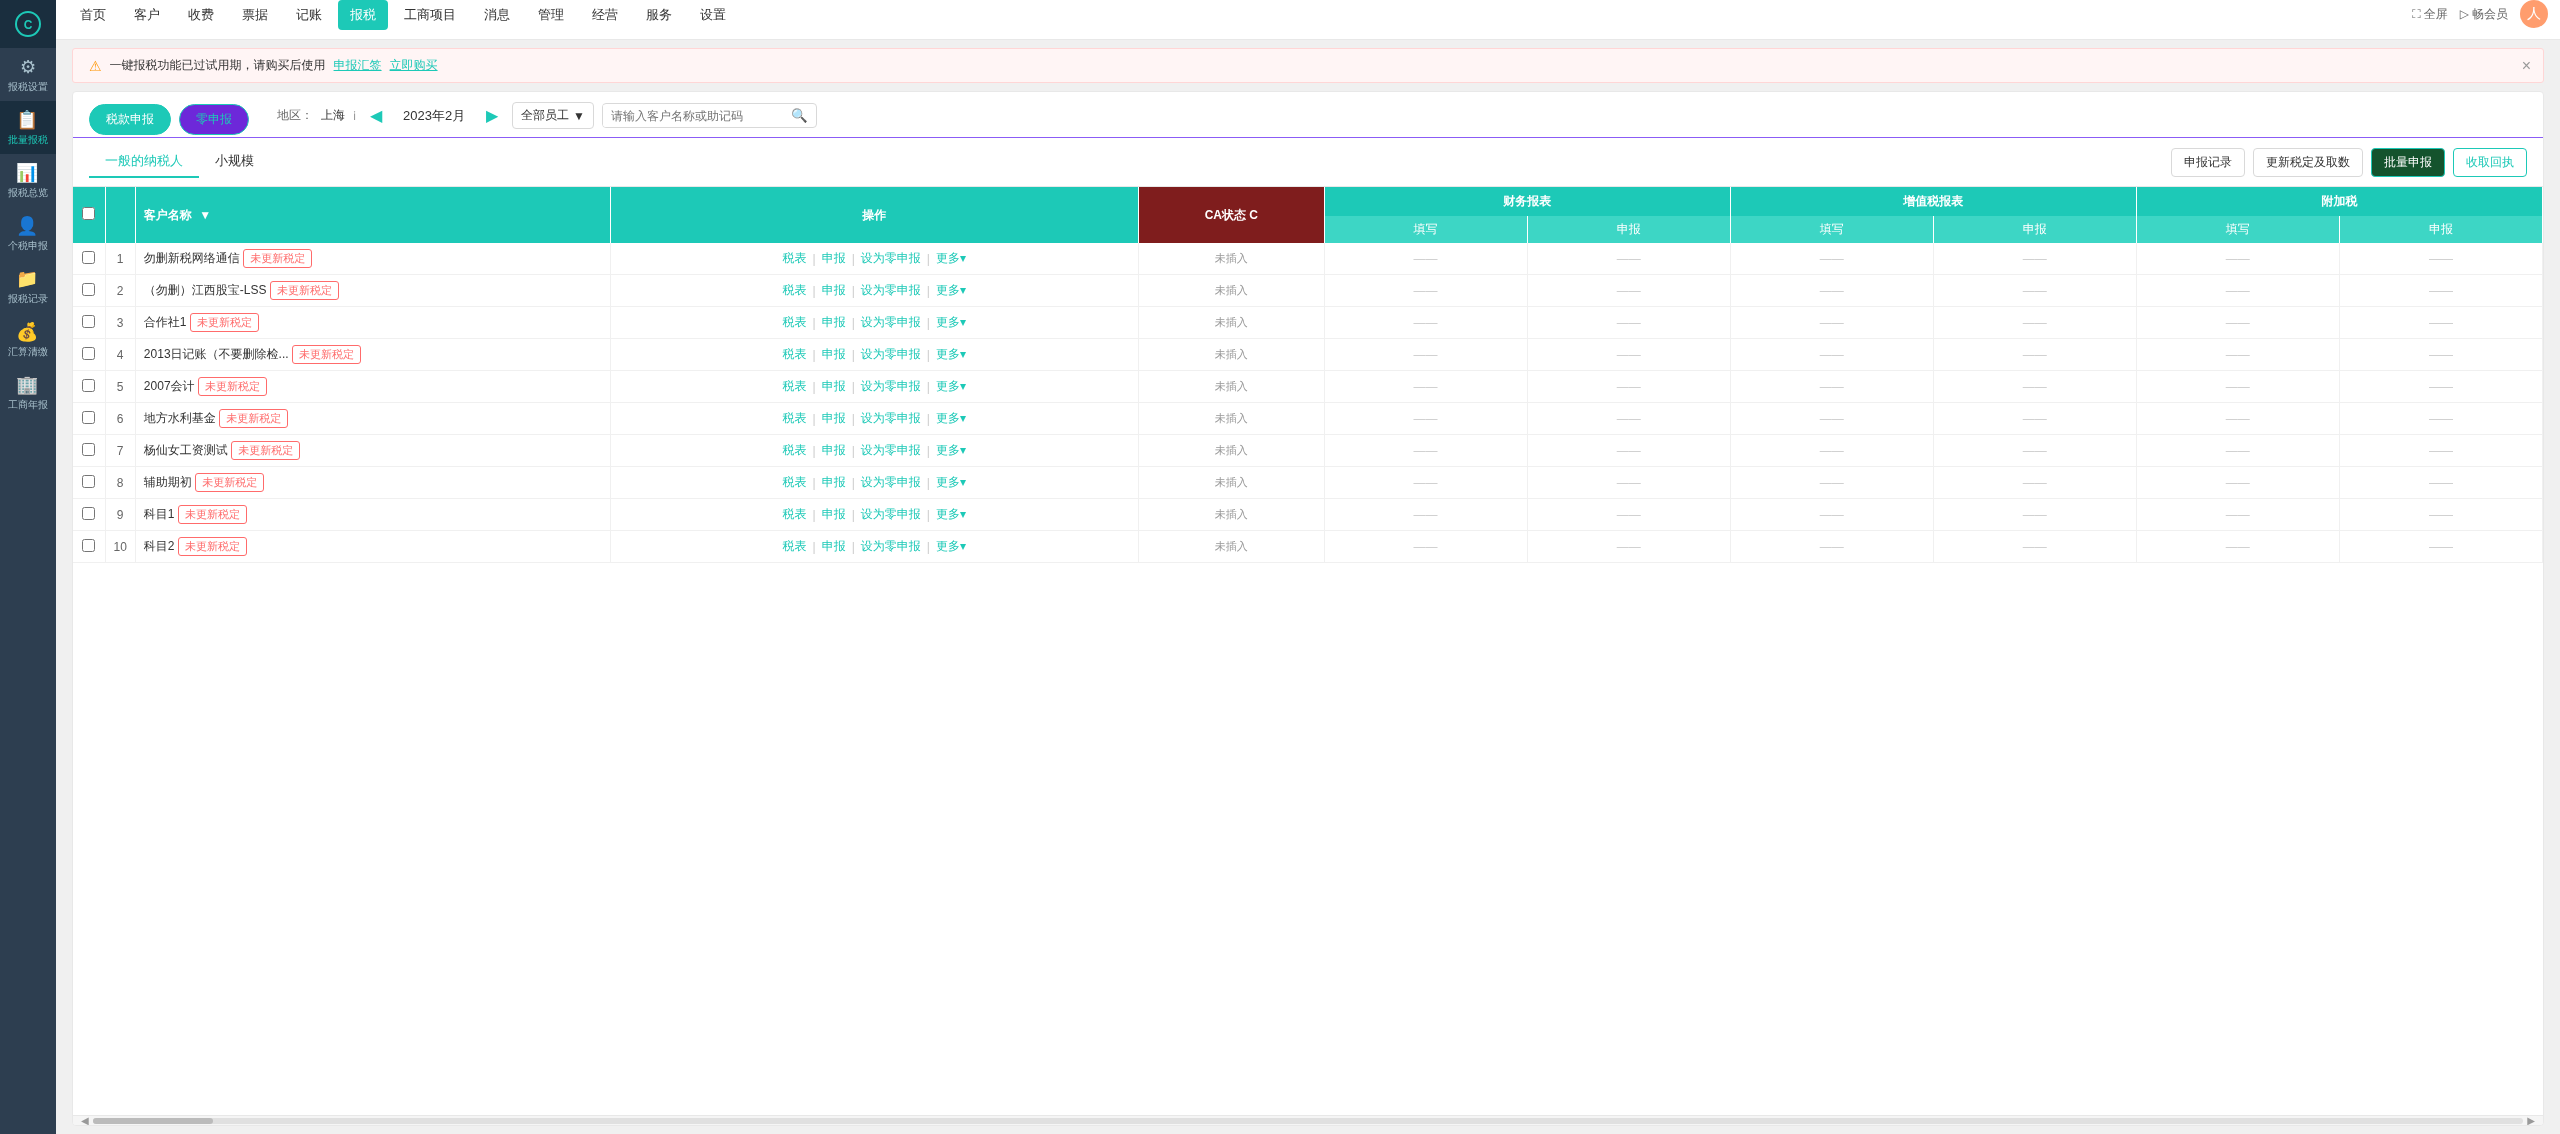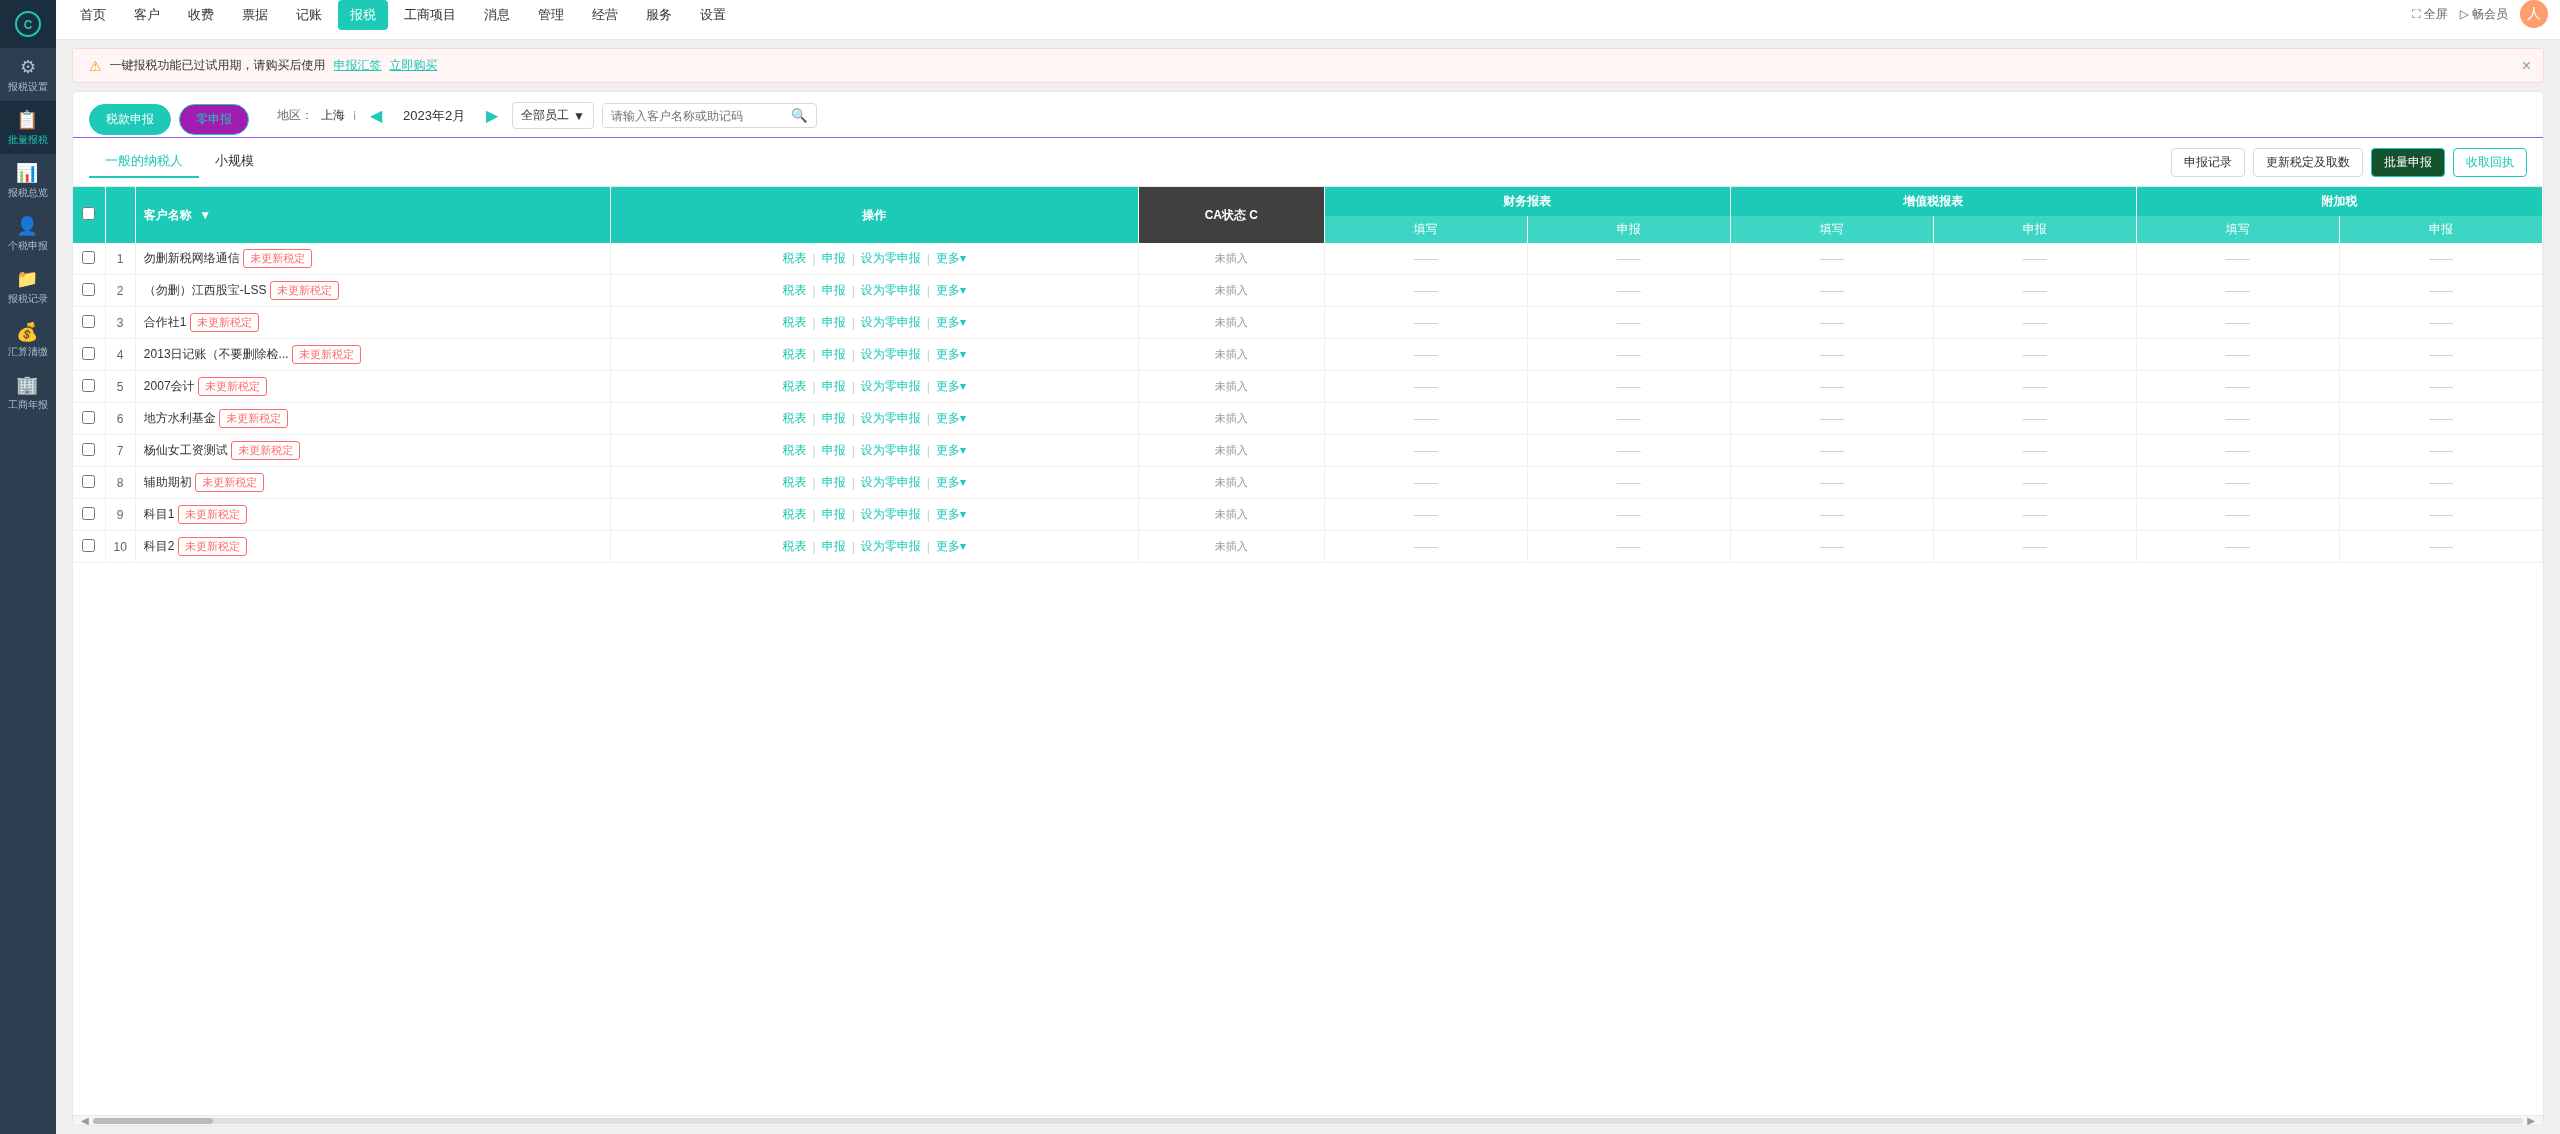--- a/index.html
+++ b/index.html
@@ -112,21 +112,21 @@
       border-bottom: 1px solid #8b5cf6;
       gap: 8px;
     }
     .tab-btn {
       padding: 6px 16px;
       border-radius: 20px;
       border: 1px solid #1dc9b7;
       font-size: 12px;
       cursor: pointer;
       color: #1dc9b7;
-      background: #a21caf;
+      background: #6d28d9;
     }
     .tab-btn.active { background: #1dc9b7; color: #fff; }
     .region-label { color: #666; }
     .region-value { color: #333; font-weight: 500; }
     .info-icon { color: #999; cursor: pointer; }
     .date-nav { display: flex; align-items: center; gap: 6px; }
     .date-nav-btn { width: 24px; height: 24px; border: none; background: none; cursor: pointer; color: #1dc9b7; font-size: 16px; }
     .date-display { font-size: 13px; color: #333; font-weight: 500; min-width: 80px; text-align: center; }
     .staff-select {
       border: 1px solid #d9d9d9;
@@ -352,21 +352,21 @@
             <tr>
               <th rowspan="2" style="width:32px; background:#1dc9b7; color:#fff; border-right:1px solid rgba(255,255,255,0.2);">
                 <input type="checkbox" style="">
               </th>
               <th rowspan="2" style="width:28px; background:#1dc9b7; color:#fff; border-right:1px solid rgba(255,255,255,0.2);"></th>
               <th rowspan="2" style="background:#1dc9b7; color:#fff; text-align:left; padding:6px 8px; border-right:1px solid rgba(255,255,255,0.2); min-width:180px;">
                 <span>客户名称</span>
                 <span style="margin-left:4px; cursor:pointer;">▼</span>
               </th>
               <th rowspan="2" style="background:#1dc9b7; color:#fff; border-right:1px solid rgba(255,255,255,0.2); min-width:200px;">操作</th>
-              <th rowspan="2" style="background:#404040; color:#fff; border-right:1px solid rgba(255,255,255,0.2); min-width:60px;">CA状态 C</th>
+              <th rowspan="2" style="background:#7f1d1d; color:#fff; border-right:1px solid rgba(255,255,255,0.2); min-width:60px;">CA状态 C</th>
               <th colspan="2" class="th-group">财务报表</th>
               <th colspan="2" class="th-group">增值税报表</th>
               <th colspan="2" class="th-group">附加税</th>
             </tr>
             <tr>
               <th class="th-sub">填写</th>
               <th class="th-sub">申报</th>
               <th class="th-sub">填写</th>
               <th class="th-sub">申报</th>
               <th class="th-sub">填写</th>

